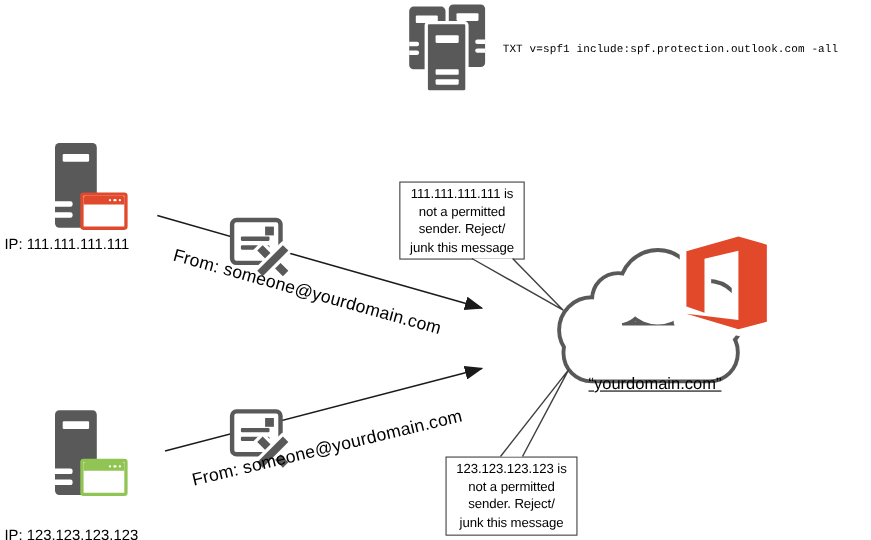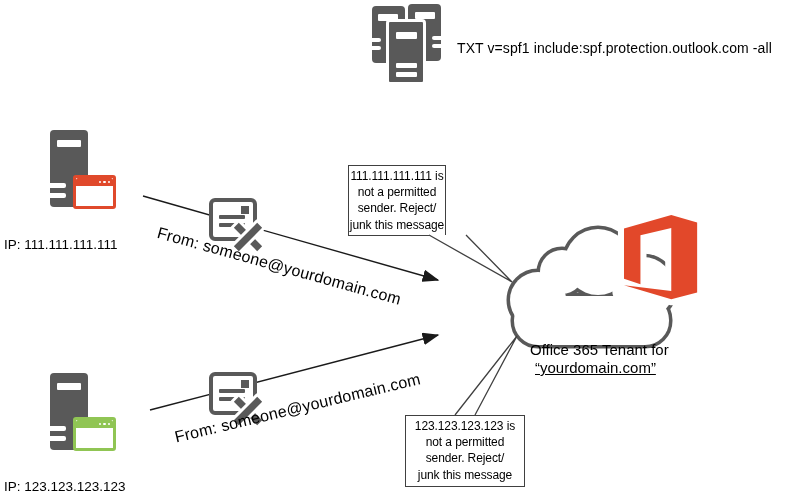--- a/index.html
+++ b/index.html
@@ -29,21 +29,21 @@
   .envelope .line{position:absolute;left:6px;height:3.5px;background:#595959;border-radius:1px;}
   .envelope .stamp{position:absolute;top:4px;right:4px;width:8px;height:8px;background:#595959;}
   .xmark{position:absolute;width:36px;height:36px;}
   .xmark i{position:absolute;left:50%;top:50%;width:33px;height:7px;background:#595959;
     border:3px solid #fff;border-radius:2px;}
   .xmark i.a{transform:translate(-50%,-50%) rotate(45deg);}
   .xmark i.b{transform:translate(-50%,-50%) rotate(-45deg);}
 
   
   .lbl{position:absolute;white-space:nowrap;}
-  .txt-record{font-size:14px;letter-spacing:.1px;}
+  .txt-record{font-size:10px;letter-spacing:.1px;font-family:Liberation Mono, monospace;}
   .ip-label{font-size:13.5px;}
   .from-label{font-size:16px;transform-origin:left top;letter-spacing:.2px;}
   .dns-label{font-size:14px;line-height:16.5px;text-align:center;width:80px;}
   .tenant-label{font-size:15px;line-height:18px;}
   .tenant-label .l2{padding-left:5px;text-decoration:underline;}
 
   
   .callout{position:absolute;background:#fff;border:1.4px solid #404040;
     box-sizing:border-box;text-align:center;font-size:12px;line-height:16.2px;
     padding-top:2px;letter-spacing:-.1px;}
@@ -119,21 +119,21 @@
     <div class="browser z2" style="left:73px;top:175px;width:43px;height:34px;border:3px solid #E0492B;">
       <div class="bar" style="background:#E0492B;">
         <div class="dots">
             <i></i>
             <i></i>
             <i></i>
           </div>
       </div>
     </div>
   </div>
-  <div class="lbl ip-label z2" style="left:4px;top:237px;">IP: 111.111.111.111</div>
+  <div class="lbl ip-label z2" style="left:4px;top:214px;">IP: 111.111.111.111</div>
 
   <div>
     <div class="tower z2" style="left:50px;top:373px;width:38px;height:77px;">
       <div class="slot" style="left:7px;top:10px;width:24px;height:7px;"></div>
       <div class="tick-l" style="top:53px;width:16px;height:5px;"></div>
       <div class="tick-l" style="top:63px;width:16px;height:5px;"></div>
     </div>
     <div class="browser z2" style="left:73px;top:417px;width:43px;height:34px;border:3px solid #90C554;">
       <div class="bar" style="background:#90C554;">
         <div class="dots">
@@ -161,36 +161,35 @@
     <div class="line" style="top:13px;width:26px;"></div>
     <div class="line" style="top:21px;width:26px;"></div>
     <div class="stamp"></div>
   </div>
   <div class="xmark z2" style="left:230px;top:393px;">
     <i class="a"></i>
       <i class="b"></i>
   </div>
   <div class="lbl from-label z2" style="left:173px;top:429px;transform:rotate(-13.5deg);">From: someone@yourdomain.com</div>
 
-  <div class="callout z2" style="left:348px;top:165px;width:98px;height:71px;">
+  <div class="callout z2" style="left:363px;top:165px;width:114px;height:71px;">
     <div>111.111.111.111 is</div>
     <div>not a permitted</div>
     <div>sender. Reject/</div>
     <div>junk this message</div>
   </div>
 
   <div class="callout z2" style="left:405px;top:415px;width:120px;height:72px;">
     <div>123.123.123.123 is</div>
     <div>not a permitted</div>
     <div>sender. Reject/</div>
     <div>junk this message</div>
   </div>
 
   <div class="lbl tenant-label z2" style="left:530px;top:341px;">
-    <div>Office 365 Tenant for</div>
     <div class="l2">“yourdomain.com”</div>
   </div>
 
   <svg class="layer z3" viewBox="0 0 792 491" style="pointer-events:none">
     <path d="M429,235 L512,282 L466,235" fill="#ffffff" stroke="#404040" stroke-width="1.3"></path>
     <path d="M455,415 L517,336 L475,415" fill="#ffffff" stroke="#404040" stroke-width="1.3"></path>
   </svg>
 
 </div>
 

